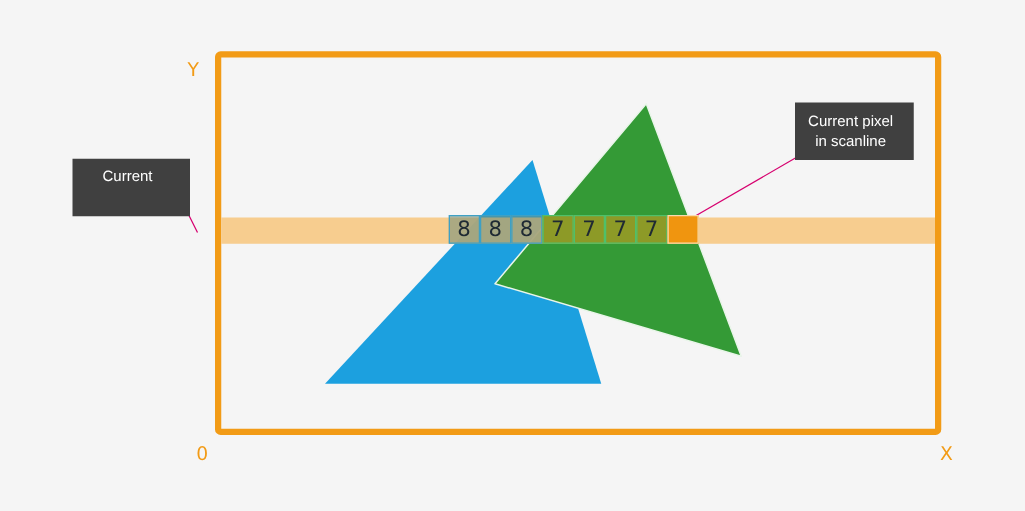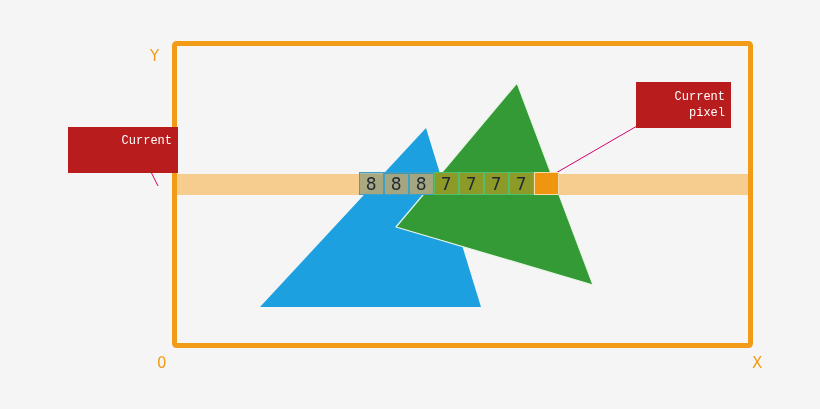--- a/index.html
+++ b/index.html
@@ -13,27 +13,27 @@
     svg.stage { position: absolute; left: 0; top: 0; }
     .axis-label {
       position: absolute;
       color: #f29b16;
       font-size: 15px;
       font-family: "DejaVu Sans", sans-serif;
       line-height: 1;
     }
     .callout {
       position: absolute;
-      background: #b91c1c;
+      background: #404040;
       color: #ffffff;
       font-size: 12px;
       line-height: 16px;
-      text-align: right;
+      text-align: center;
       box-sizing: border-box;
-      font-family: Liberation Mono, monospace;
+      font-family: Liberation Sans, sans-serif;
     }
     .callout span { display: block; }
     .pixel-row {
       position: absolute;
       left: 359px; top: 172px;
       height: 23px;
       display: flex;
     }
     .pixel {
       width: 22.5px; height: 21px;
@@ -78,18 +78,19 @@
   <div class="pixel depth-7">7</div>
   <div class="pixel depth-7">7</div>
   <div class="pixel depth-7">7</div>
   <div class="pixel current"></div>
 </div>
 
 <div class="axis-label" style="left:150px; top:49px;">Y</div>
 <div class="axis-label" style="left:157px; top:356px;">0</div>
 <div class="axis-label" style="left:752px; top:356px;">X</div>
 
-<div class="callout" style="left:68px; top:127px; width:110px; height:46px; padding:6px 6px 0 0;">
+<div class="callout" style="left:58px; top:127px; width:94px; height:46px; padding:6px 6px 0 0;">
   <span>Current</span>
 </div>
 <div class="callout" style="left:636px; top:82px; width:95px; height:46px; padding:7px 6px 0 0;">
   <span>Current pixel</span>
+  <span>in scanline</span>
 </div>
 
 </body></html>

